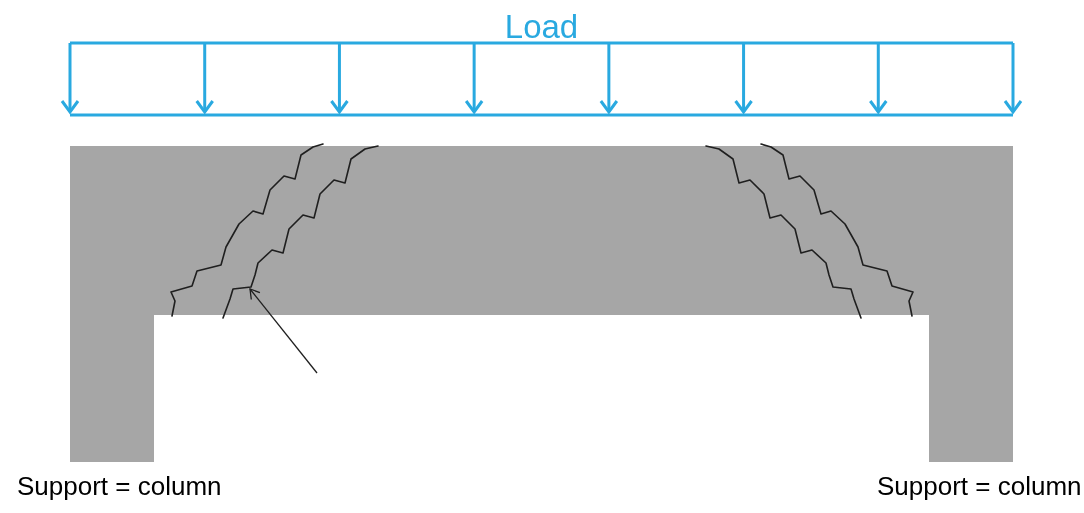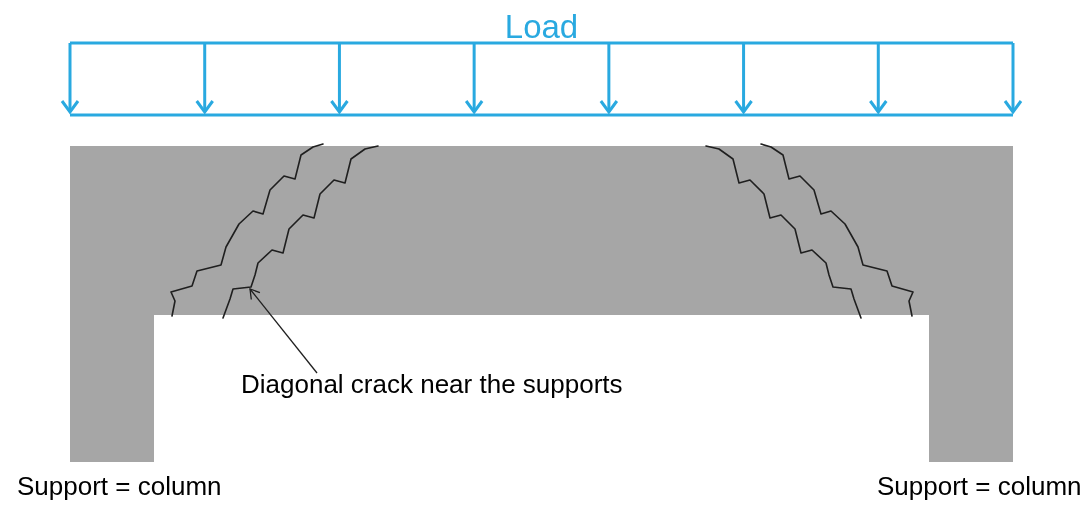--- a/index.html
+++ b/index.html
@@ -88,19 +88,18 @@
         <line x1="878.2857142857143" y1="43" x2="878.2857142857143" y2="112" class="loadline" marker-end="url(#m-load)"></line>
         <line x1="1013" y1="43" x2="1013" y2="112" class="loadline" marker-end="url(#m-load)"></line>
       </g>
     <g id="annotation-group">
         <line x1="317" y1="373" x2="250" y2="289" class="annline" marker-end="url(#m-ann)"></line>
       </g>
   </svg>
 
   <div class="load-title">Load</div>
 
-  <div class="crack-label">Diagonal crack near the supports</div>
 
   <div class="support-label left">Support = column</div>
 
   <div class="support-label right">Support = column</div>
 
 </div>
 
 </body></html>

